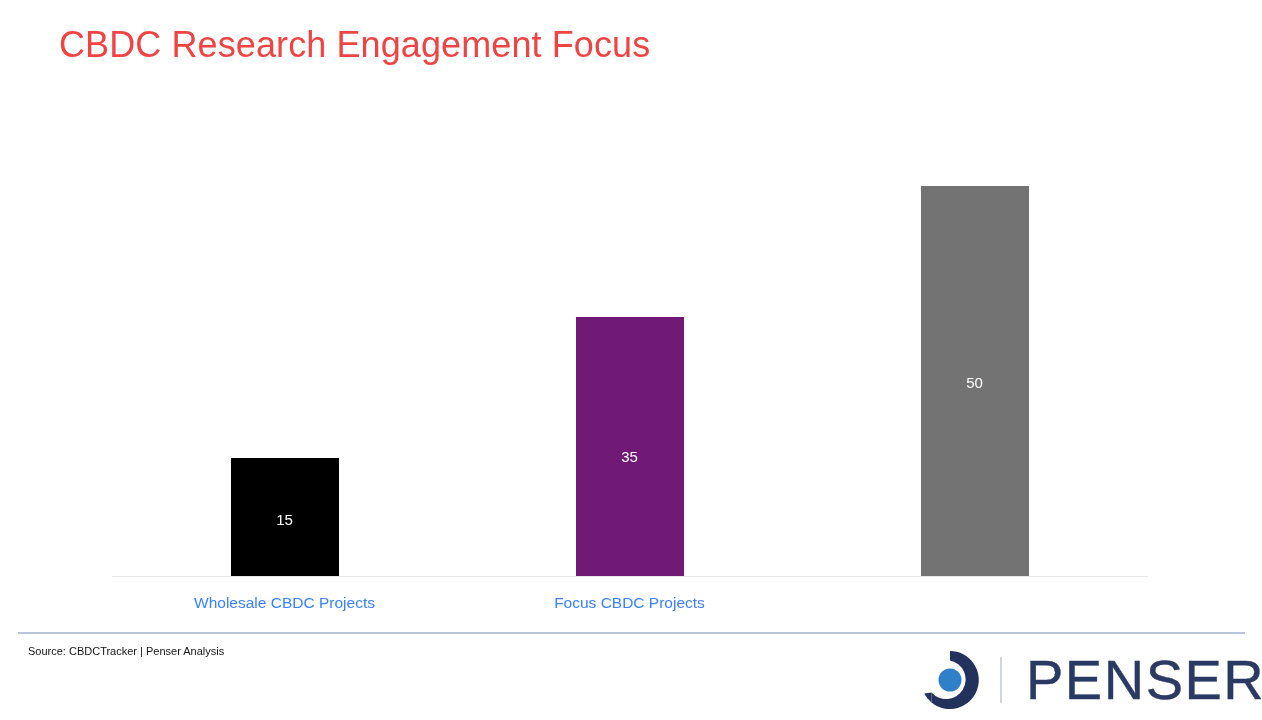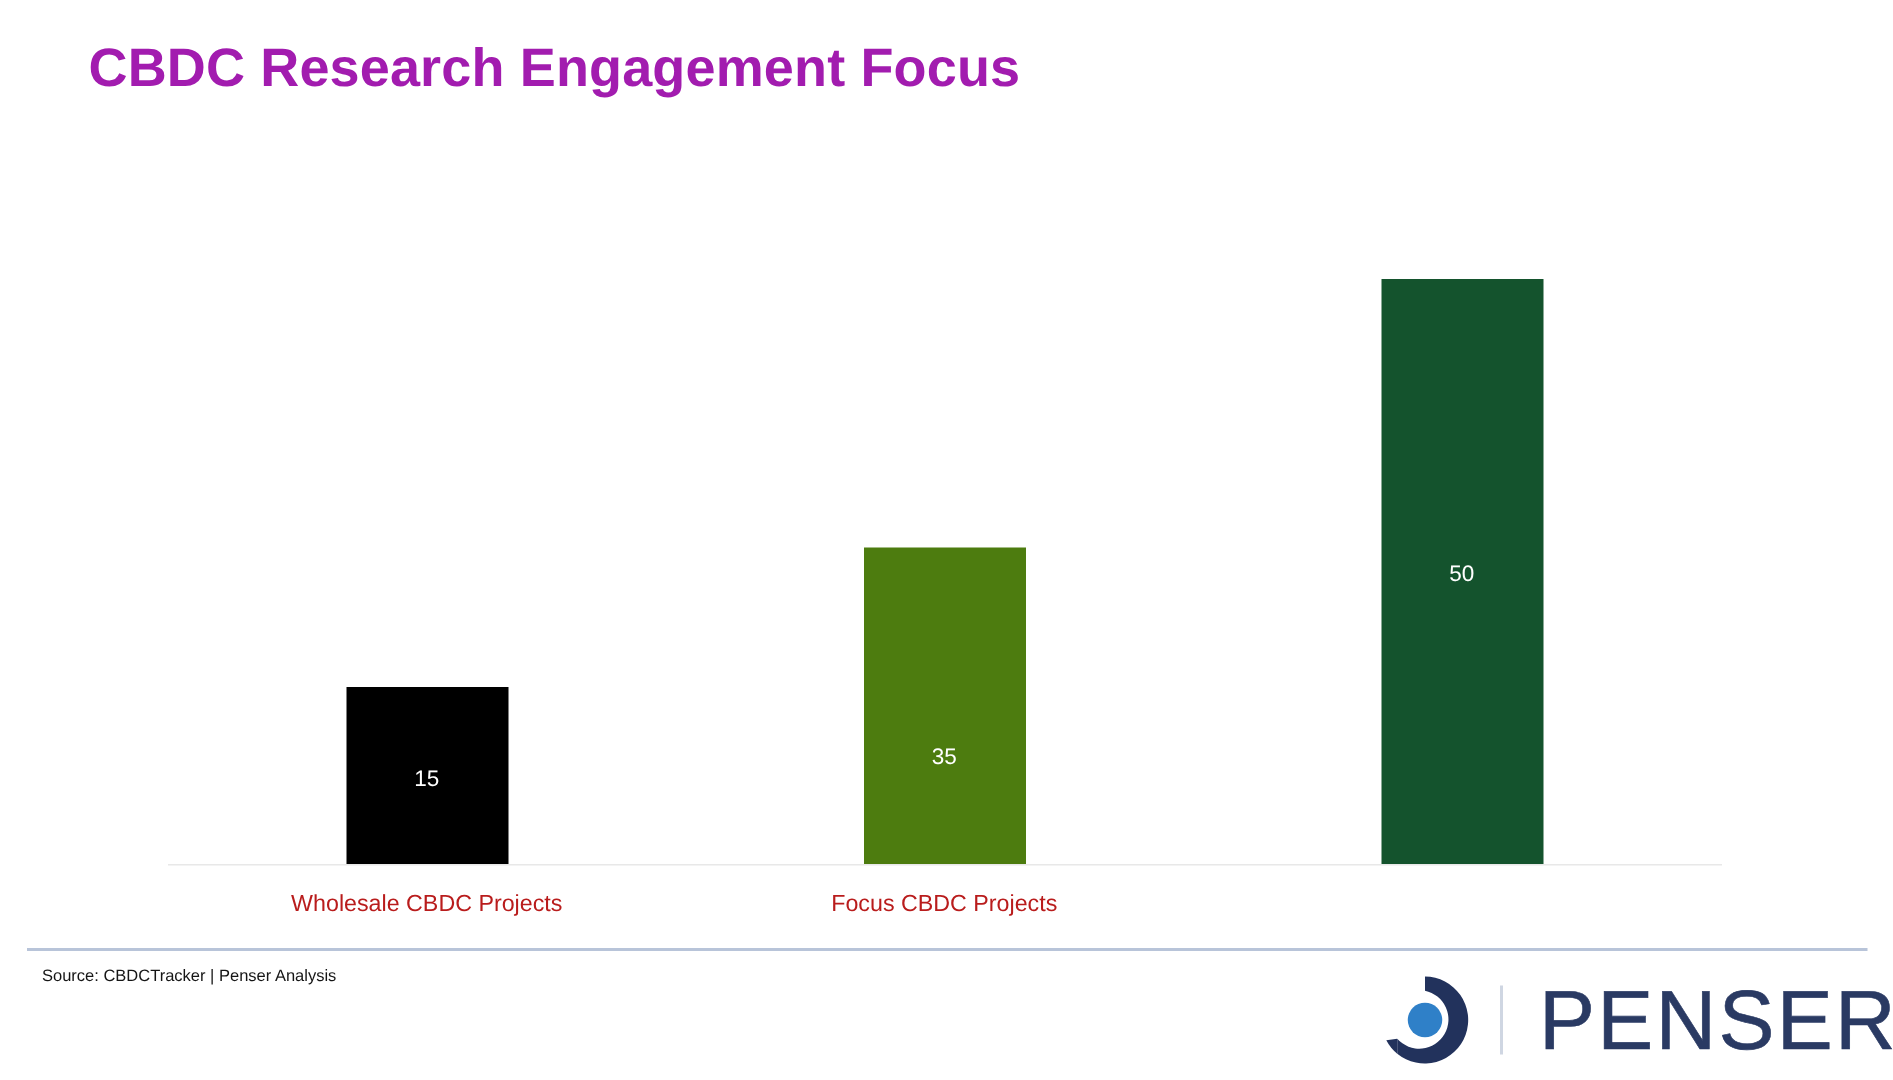--- a/index.html
+++ b/index.html
@@ -20,22 +20,22 @@
     inset: 0;
     background: #ffffff;
   }
 
   
   .slide-title {
     position: absolute;
     left: 59px;
     top: 24px;
     font-size: 36px;
-    font-weight: 700;
-    color: #a21caf;
+    font-weight: 400;
+    color: #ef4444;
     letter-spacing: 0.1px;
     white-space: nowrap;
   }
 
   
   .chart-area {
     position: absolute;
     left: 0;
     top: 0;
     width: 1262px;
@@ -86,21 +86,21 @@
     font-size: 15px;
     font-weight: 400;
     line-height: 1;
   }
 
   .cat-label {
     position: absolute;
     top: 594px;
     text-align: center;
     font-size: 15.5px;
-    color: #b91c1c;
+    color: #3b82f6;
     width: 345px;
     white-space: nowrap;
   }
   .cat-label.c0 { left: 112px; }
   .cat-label.c1 { left: 457px; }
   .cat-label.c2 { left: 802px; }
 
   
   .footer-rule {
     position: absolute;
@@ -166,27 +166,27 @@
 
     <div class="plot">
 
       <div class="bar-slot s0">
         <div class="bar" style="height:118px;background:#000000;">
           <div class="bar-value" style="top:54px;">15</div>
         </div>
       </div>
 
       <div class="bar-slot s1">
-        <div class="bar" style="height:211px;background:#4d7c0f;margin-top:47px;">
+        <div class="bar" style="height:259px;background:#701a75;margin-top:47px;">
           <div class="bar-value" style="top:132px;">35</div>
         </div>
       </div>
 
       <div class="bar-slot s2">
-        <div class="bar" style="height:390px;background:#14532d;">
+        <div class="bar" style="height:390px;background:#737373;">
           <div class="bar-value" style="top:189px;">50</div>
         </div>
       </div>
 
     </div>
 
     <div class="cat-label c0">Wholesale CBDC Projects</div>
     <div class="cat-label c1">Focus CBDC Projects</div>
 
   </div>

